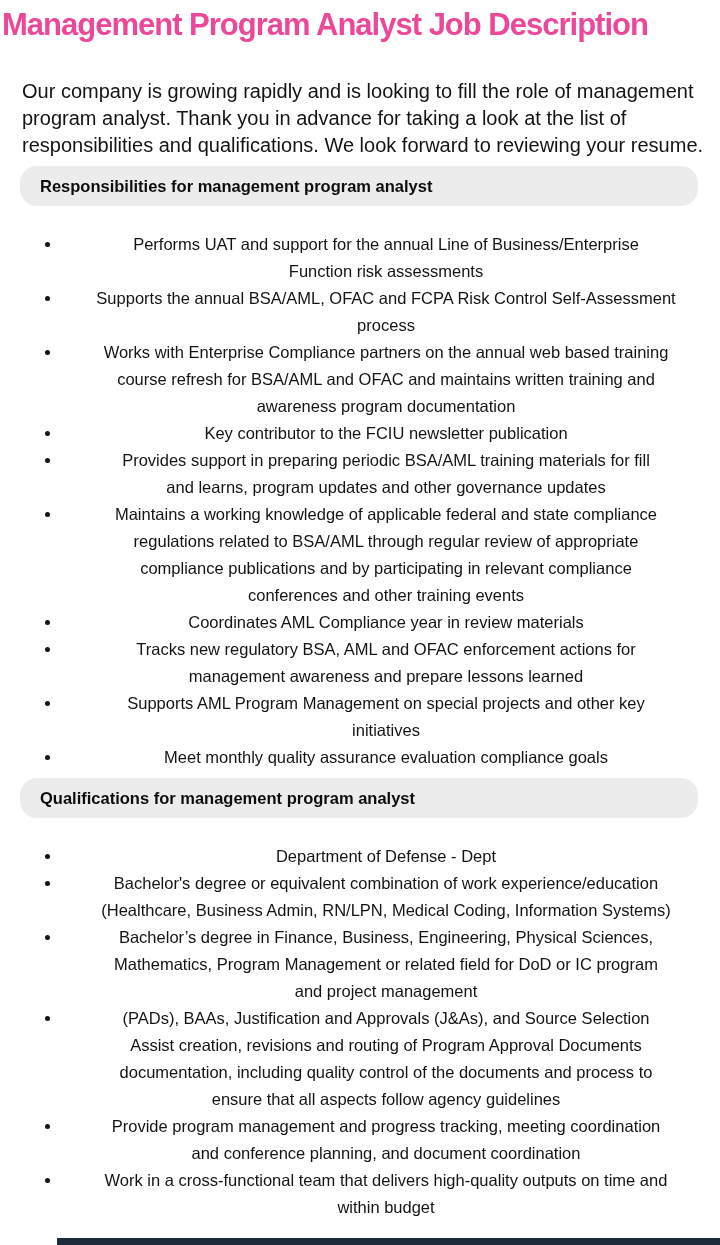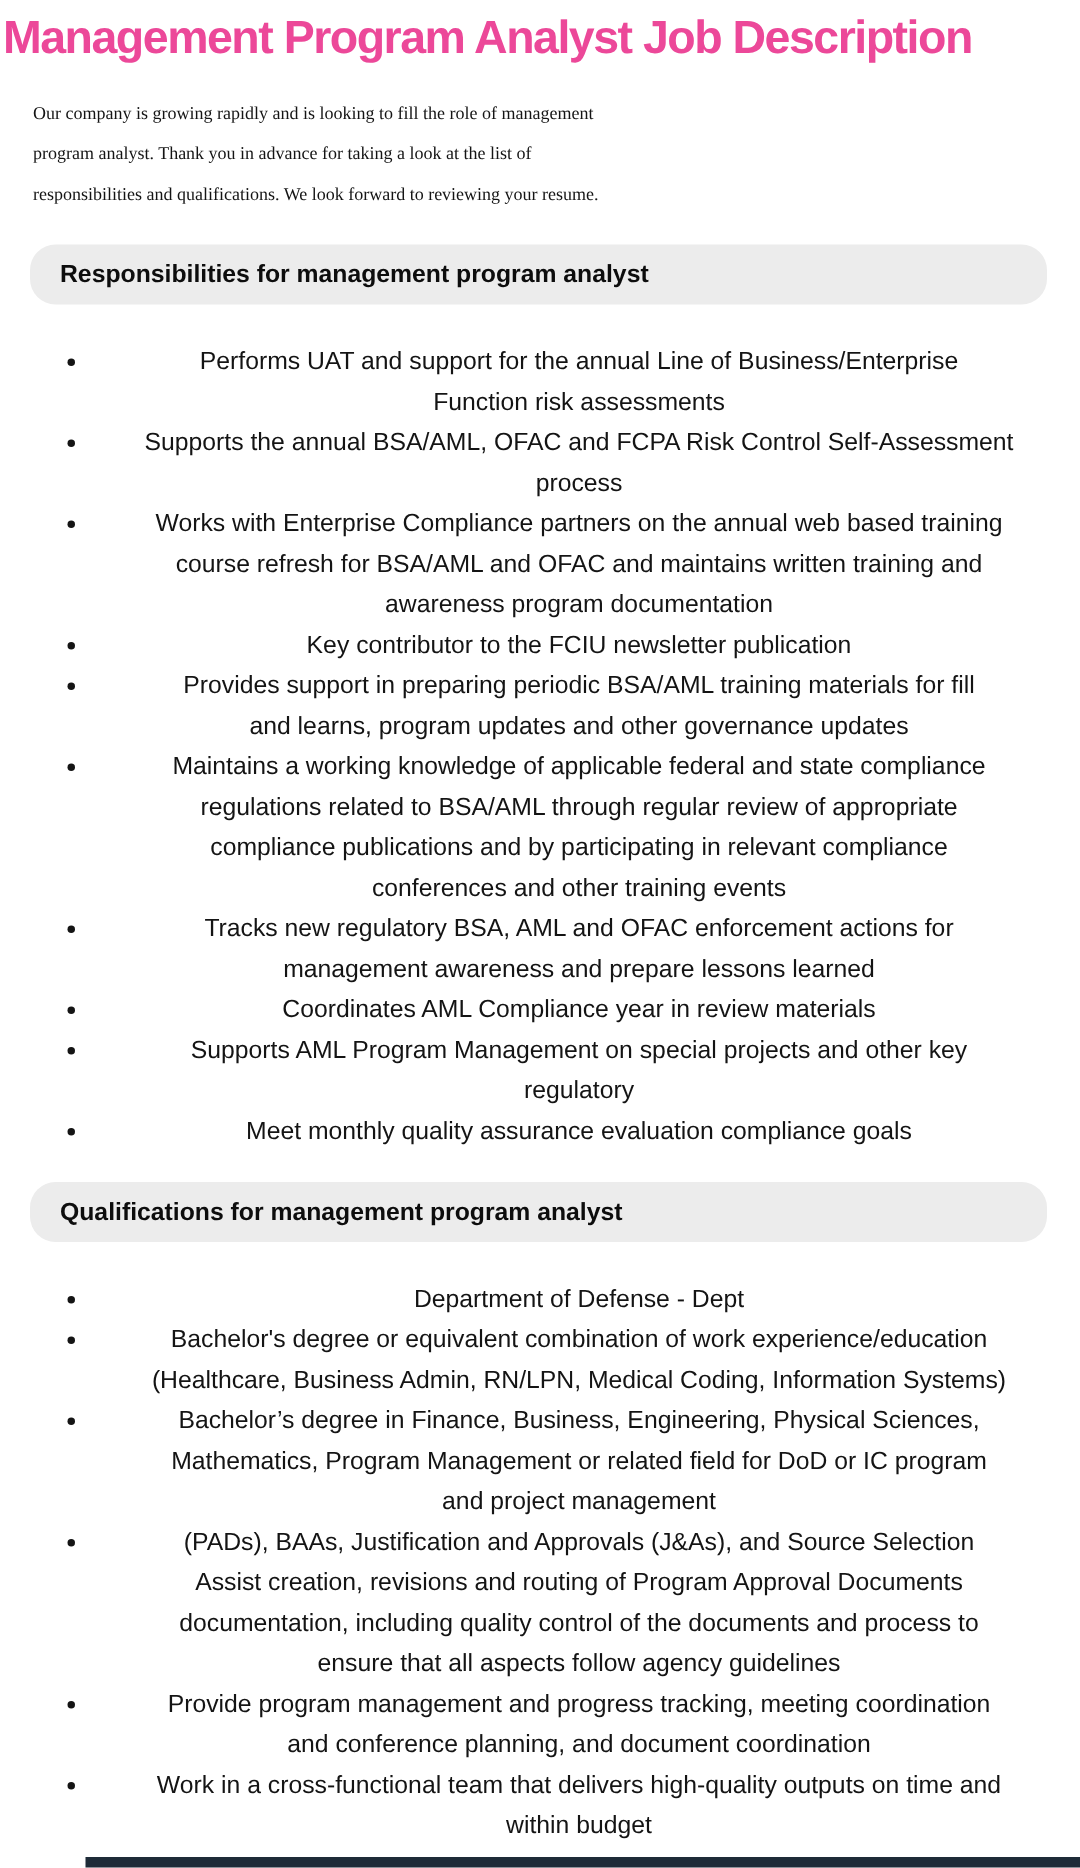--- a/index.html
+++ b/index.html
@@ -8,26 +8,26 @@
     background:#ffffff;color:#141414;
     font-family:"Liberation Sans",sans-serif;
   }
   .page{width:720px;height:1245px;position:relative;}
   h1.page-title{
     margin:0;padding:8px 2px 0 2px;
     font-size:31px;line-height:34px;font-weight:bold;letter-spacing:-1px;
     color:#ec4899;white-space:nowrap;
   }
   .intro{
-    margin:20px 20px 0 22px;
-    font-size:12px;line-height:27px;font-family:Liberation Serif, serif;
+    margin:36px 20px 0 22px;
+    font-size:20px;line-height:27px;
   }
   .intro .line{white-space:nowrap;}
   .section-header{
-    margin:20px 22px 0 20px;
+    margin:7px 22px 0 20px;
     background:#ececec;
     padding:9px 20px;
     font-size:16.5px;line-height:22px;font-weight:bold;color:#0d0d0d;
     white-space:nowrap;
     border-radius:17px;
   }
   ul.bullet-list{
     list-style:none;
     margin:25px 0 0 0;
     padding:0 10px 0 62px;
@@ -87,31 +87,31 @@
         </li>
         <li>
           <span class="bullet-dot"></span>
           <div class="bullet-line">Maintains a working knowledge of applicable federal and state compliance</div>
           <div class="bullet-line">regulations related to BSA/AML through regular review of appropriate</div>
           <div class="bullet-line">compliance publications and by participating in relevant compliance</div>
           <div class="bullet-line">conferences and other training events</div>
         </li>
         <li>
           <span class="bullet-dot"></span>
+          <div class="bullet-line">Coordinates AML Compliance year in review materials</div>
+        </li>
+        <li>
+          <span class="bullet-dot"></span>
           <div class="bullet-line">Tracks new regulatory BSA, AML and OFAC enforcement actions for</div>
           <div class="bullet-line">management awareness and prepare lessons learned</div>
         </li>
         <li>
           <span class="bullet-dot"></span>
-          <div class="bullet-line">Coordinates AML Compliance year in review materials</div>
-        </li>
-        <li>
-          <span class="bullet-dot"></span>
           <div class="bullet-line">Supports AML Program Management on special projects and other key</div>
-          <div class="bullet-line">regulatory</div>
+          <div class="bullet-line">initiatives</div>
         </li>
         <li>
           <span class="bullet-dot"></span>
           <div class="bullet-line">Meet monthly quality assurance evaluation compliance goals</div>
         </li>
       </ul>
       <div class="section-header">Qualifications for management program analyst</div>
       <ul class="bullet-list">
         <li>
           <span class="bullet-dot"></span>

